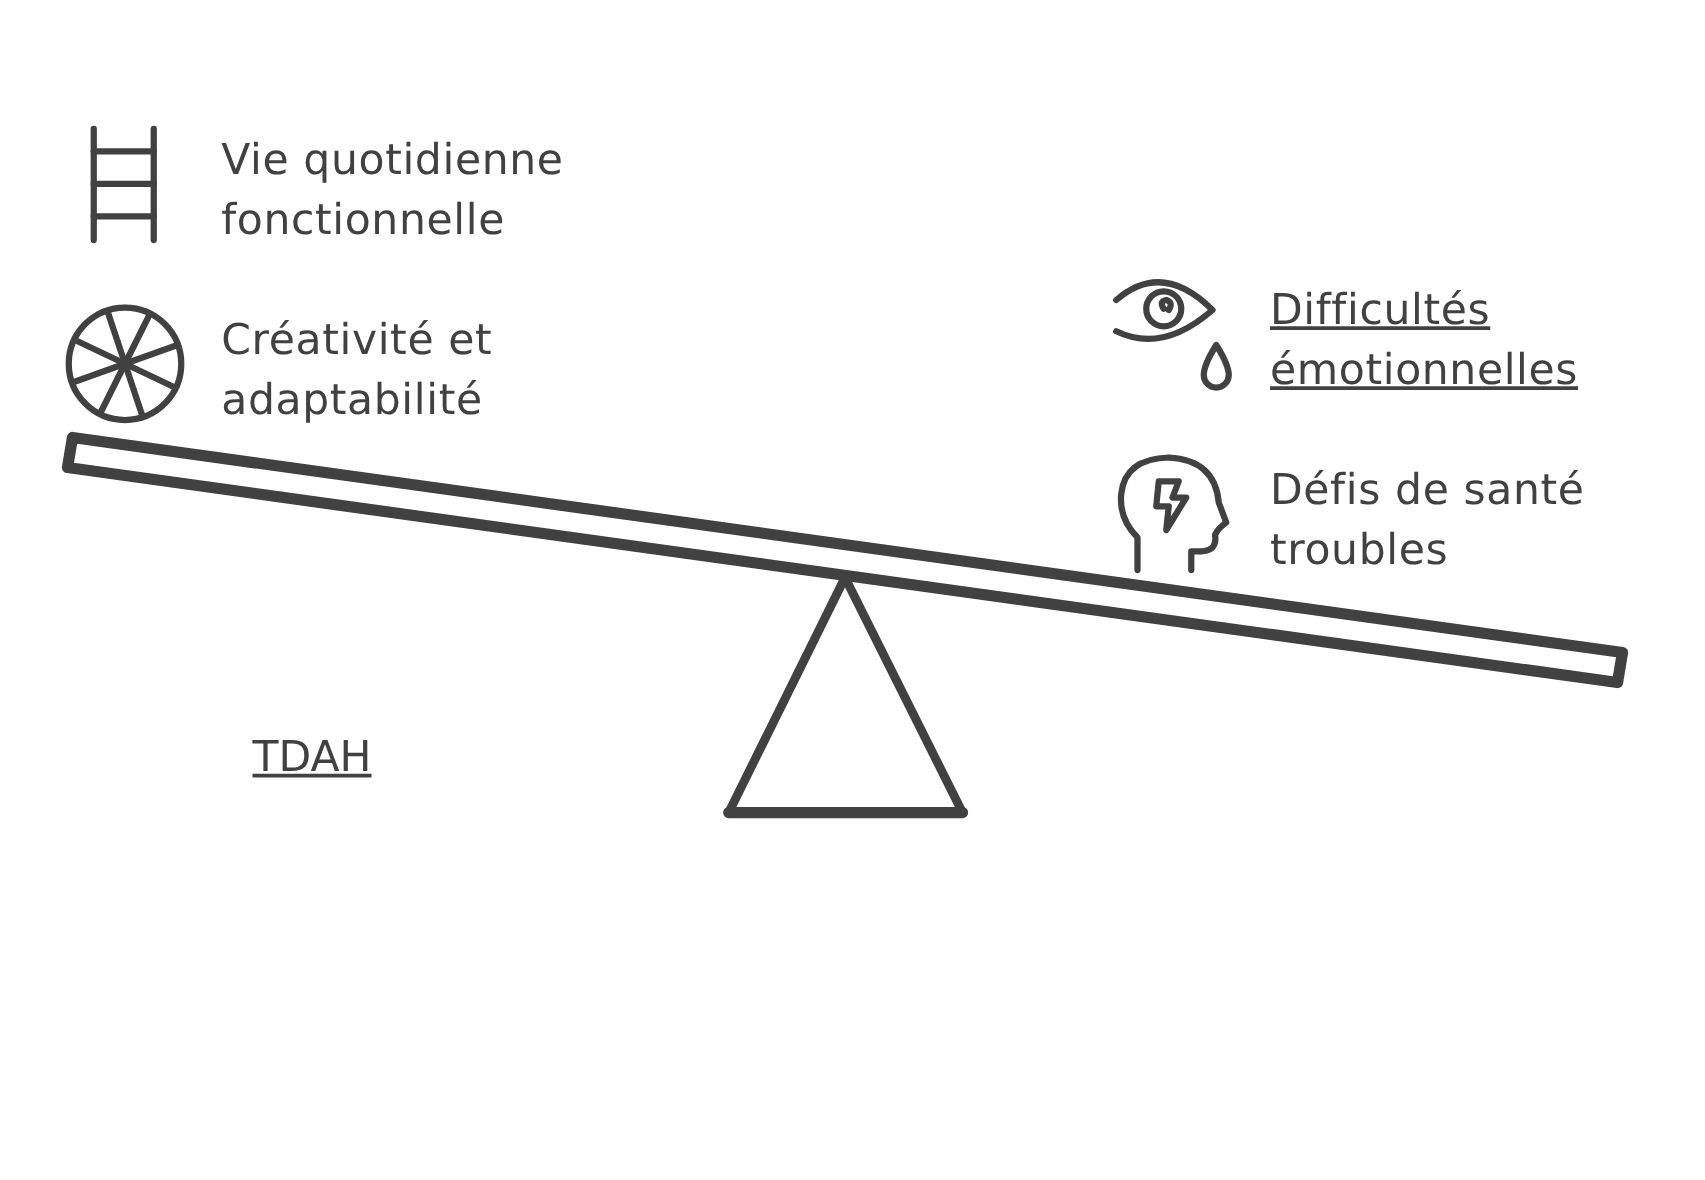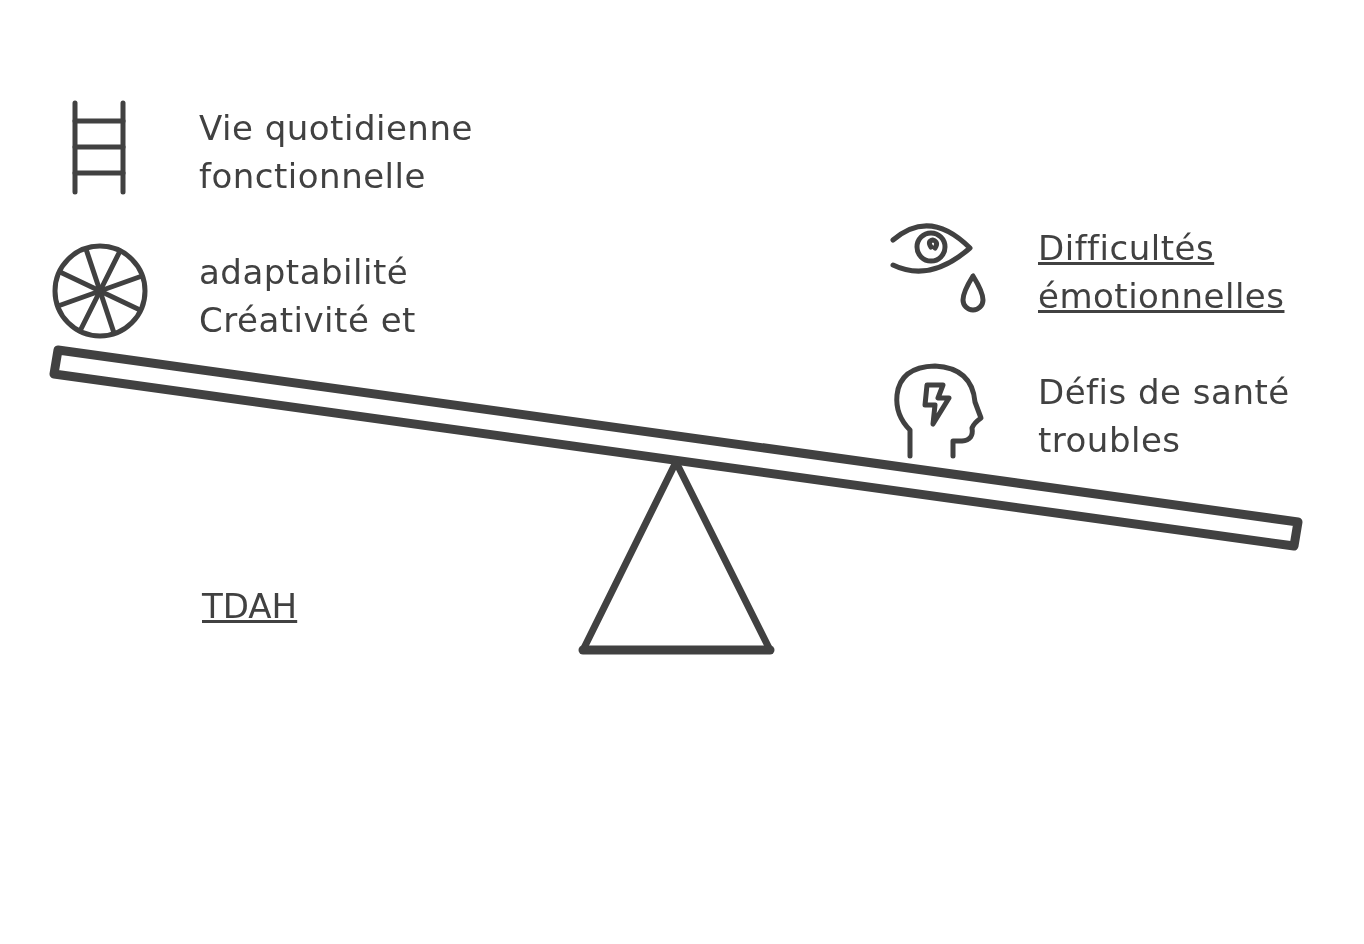--- a/index.html
+++ b/index.html
@@ -1,19 +1,19 @@
 <!DOCTYPE html>
 <html><head>
 <meta charset="utf-8">
 <style>
   html, body { margin: 0; padding: 0; background: #ffffff; }
   body { width: 1364px; height: 944px; position: relative; overflow: hidden;
          font-family: "DejaVu Sans", sans-serif; color: #414141; }
   .canvas { position: absolute; left: 0; top: 0; width: 1364px; height: 944px; }
-  .label { position: absolute; font-size: 34px; line-height: 48px; letter-spacing: 0.5px; color: #414141; margin-left: 22px; }
+  .label { position: absolute; font-size: 34px; line-height: 48px; letter-spacing: 0.5px; color: #414141; }
   .label span { display: block; white-space: nowrap; }
   .side-label { position: absolute; font-size: 34px; line-height: 48px; color: #414141; }
   .title { position: absolute; left: 0; width: 1364px; top: 752px; text-align: center;
            font-weight: bold; font-size: 45px; line-height: 58px; color: #414141; letter-spacing: 0.5px; }
   .title span { display: block; }
 </style>
 </head>
 <body>
 
 <div class="canvas">
@@ -60,22 +60,22 @@
       <polygon points="676,462 583,650 770,650" fill="#ffffff" stroke="#414141" stroke-width="7" stroke-linejoin="round"></polygon>
       <line x1="583" y1="650" x2="770" y2="650" stroke="#414141" stroke-width="9" stroke-linecap="round"></line>
     </g>
   </svg>
 
   <div class="label" style="left:177px; top:104px;">
     <span>Vie quotidienne</span>
     <span>fonctionnelle</span>
   </div>
   <div class="label" style="left:177px; top:248px;">
+    <span>Créativité et</span>
     <span>adaptabilité</span>
-    <span>Créativité et</span>
   </div>
 
   <div class="label" style="left:1016px; top:224px;text-decoration:underline;">
     <span>Difficultés</span>
     <span>émotionnelles</span>
   </div>
   <div class="label" style="left:1016px; top:368px;">
     <span>Défis de santé</span>
     <span>troubles</span>
   </div>

